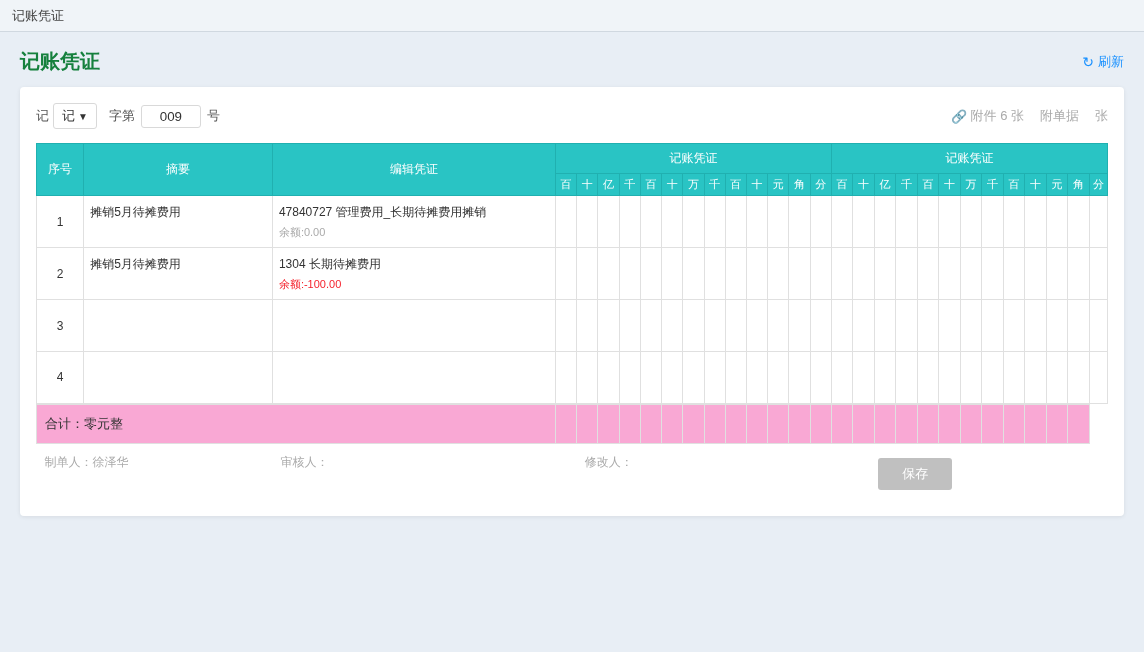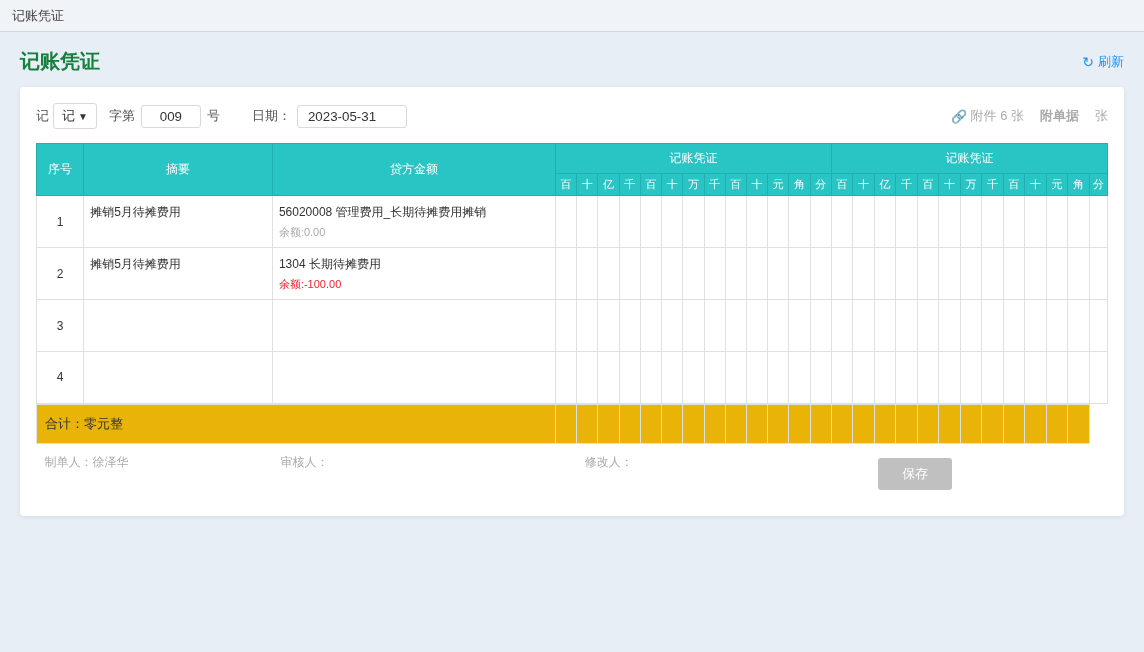--- a/index.html
+++ b/index.html
@@ -180,21 +180,21 @@
     }
     .balance-text.negative {
       color: #f5222d;
     }
     .row-seq {
       text-align: center;
       color: #333;
     }
 
     .summary-row td {
-      background: #eab308;
+      background: #f9a8d4;
       border-top: 2px solid #e0e0e0;
       padding: 10px 8px;
       font-size: 13px;
       color: #333;
     }
     .footer-row td {
       color: #aaa;
       font-size: 12px;
       padding: 10px 8px;
       border: none;
@@ -242,41 +242,37 @@
         <div class="voucher-type-select">
           <span>记</span>
           <span style="font-size:10px;">▼</span>
         </div>
       </div>
       <div class="zi-di-group">
         <span>字第</span>
         <input class="zi-di-input" type="text" value="009" style="">
         <span>号</span>
       </div>
-      <div class="date-group">
-        <span>日期：</span>
-        <input class="date-input" type="text" value="2023-05-31" style="">
-      </div>
       <div class="header-right">
         <span class="attachment-link">
           <span>🔗</span>
           <span>附件 6 张</span>
         </span>
-        <span style="color:#aaa; cursor:pointer;font-weight:bold;">附单据</span>
+        <span style="color:#aaa; cursor:pointer;">附单据</span>
         <span>张</span>
       </div>
     </div>
 
     <div class="scrollbar-area">
       <table class="voucher-table">
         <thead>
           <tr>
             <th rowspan="2" class="col-seq">序号</th>
             <th rowspan="2" class="col-summary">摘要</th>
-            <th rowspan="2" class="col-account">贷方金额</th>
+            <th rowspan="2" class="col-account">编辑凭证</th>
             <th colspan="13" class="col-debit">记账凭证</th>
             <th colspan="13" class="col-credit">记账凭证</th>
           </tr>
           <tr class="digit-header-row">
             <th class="digit-col">百</th>
             <th class="digit-col">十</th>
             <th class="digit-col">亿</th>
             <th class="digit-col">千</th>
             <th class="digit-col">百</th>
             <th class="digit-col">十</th>
@@ -301,21 +297,21 @@
             <th class="digit-col">角</th>
             <th class="digit-col">分</th>
           </tr>
         </thead>
         <tbody id="table-body">
 
         <tr class="data-row">
               <td class="row-seq">1</td>
               <td class="has-content">摊销5月待摊费用</td>
               <td class="has-content">
-                <div>56020008 管理费用_长期待摊费用摊销</div>
+                <div>47840727 管理费用_长期待摊费用摊销</div>
                 <div class="balance-text">余额:0.00</div>
               </td>
               <td class="digit-col" style="height: 52px;"></td>
               <td class="digit-col" style="height: 52px;"></td>
               <td class="digit-col" style="height: 52px;"></td>
               <td class="digit-col" style="height: 52px;"></td>
               <td class="digit-col" style="height: 52px;"></td>
               <td class="digit-col" style="height: 52px;"></td>
               <td class="digit-col" style="height: 52px;"></td>
               <td class="digit-col" style="height: 52px;"></td>

